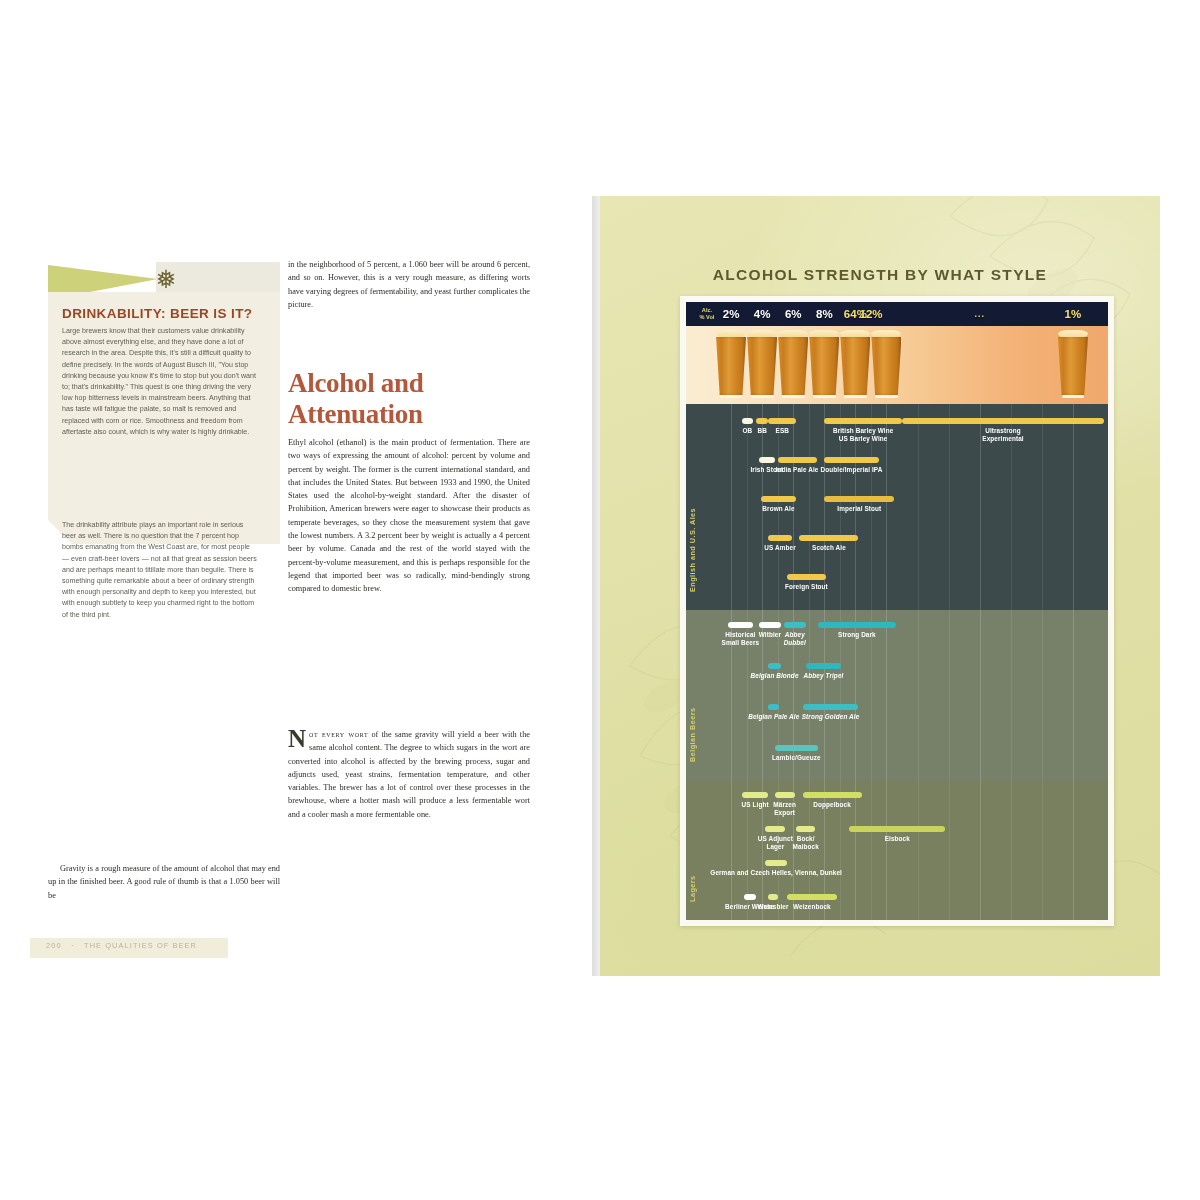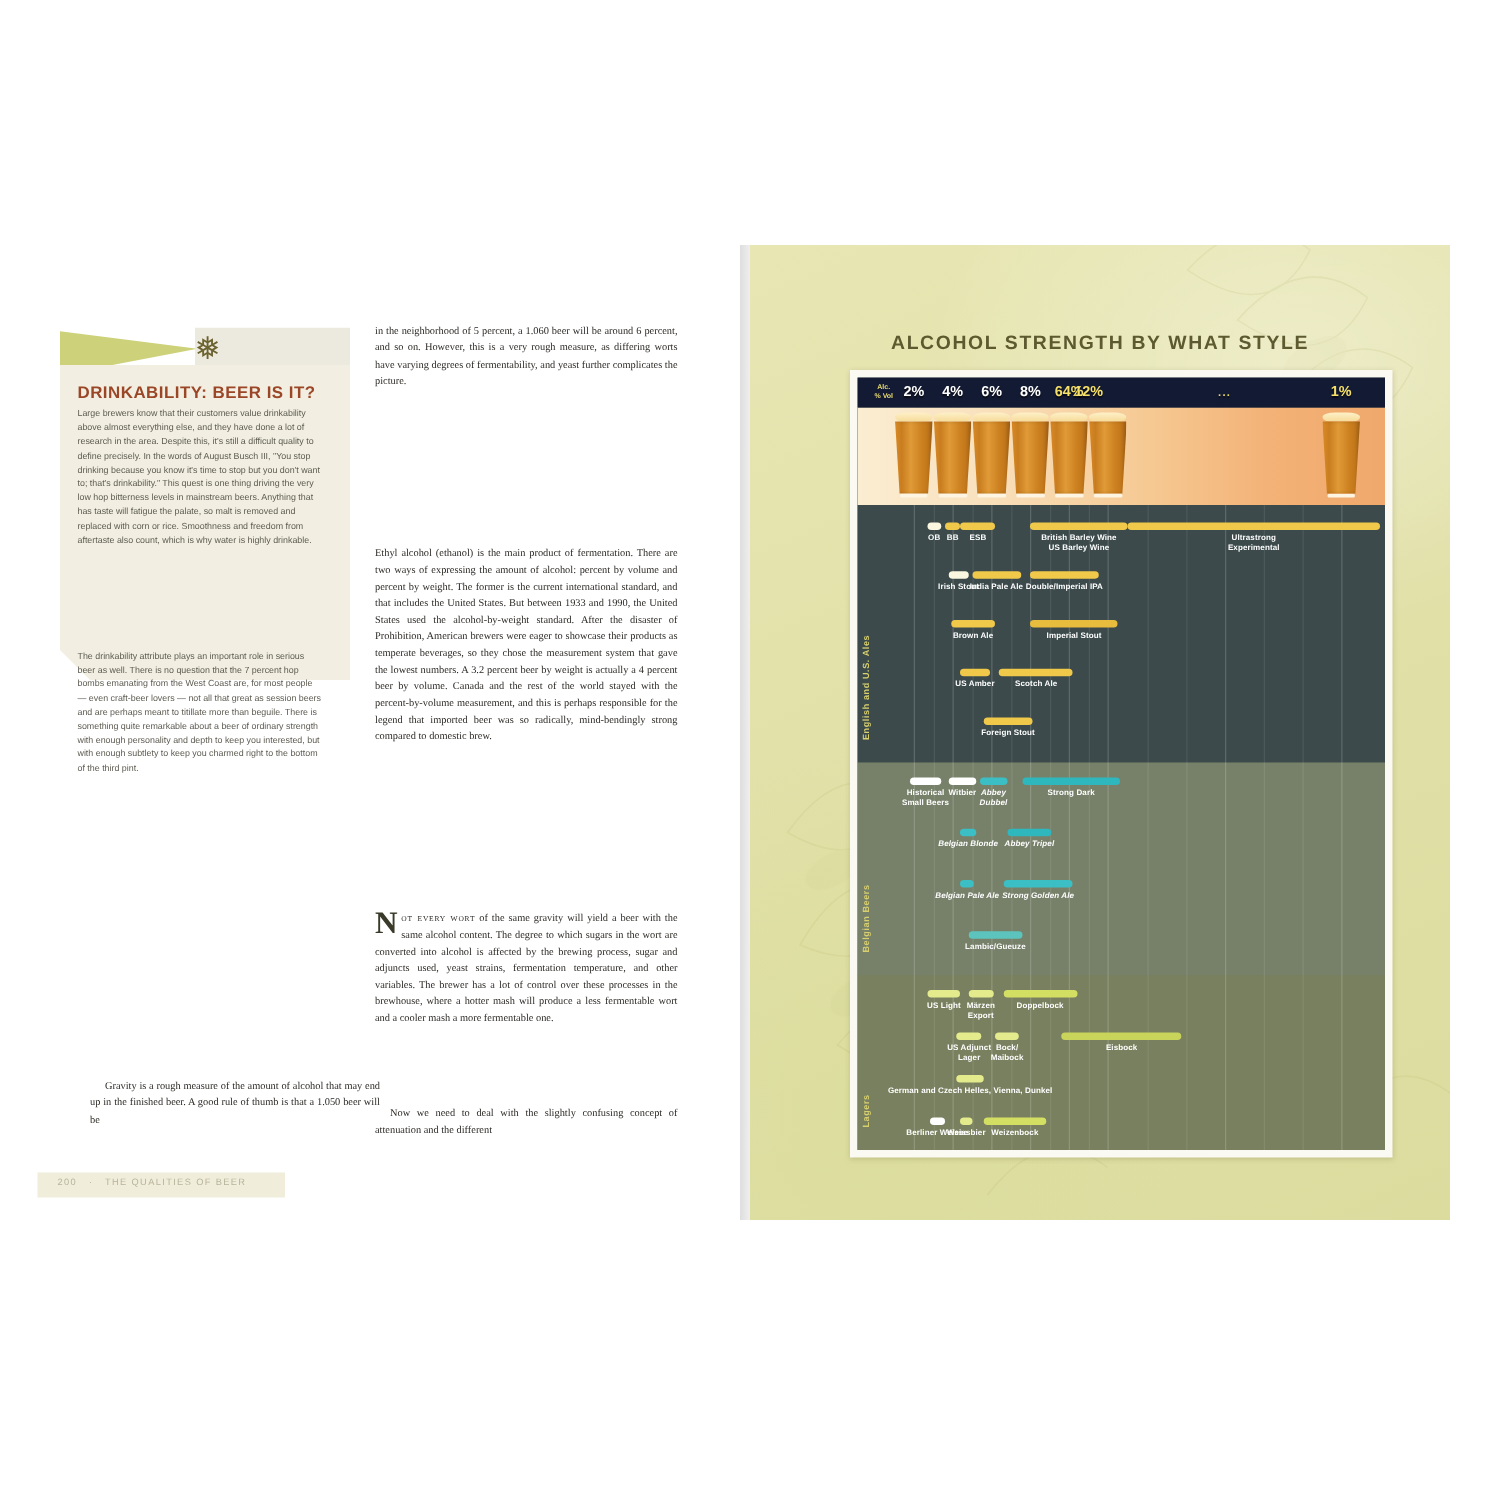--- a/index.html
+++ b/index.html
@@ -68,37 +68,37 @@
   #sb-p1{top:64px;}
   #sb-p2{top:258px;}
 
   
   .lcol{
     position:absolute;left:48px;width:232px;
     font-size:8.3px;line-height:13.3px;
     color:#2e2b27;text-align:justify;
   }
   #lcol-a{top:806px;}
-  #lcol-b{top:862px;text-indent:12px;margin-left:24px;}
+  #lcol-b{top:862px;text-indent:12px;}
 
   
   #footer-bar{
     position:absolute;left:30px;top:938px;width:198px;height:20px;
     background:#f0eddb;
   }
   #footer-txt{
     position:absolute;left:46px;top:941px;width:210px;
     font-family:"Liberation Sans", sans-serif;
     font-size:7.4px;letter-spacing:1.1px;
     color:#b8b49b;white-space:nowrap;
   }
 
   
   .mcol{
-    position:absolute;left:300px;width:242px;
+    position:absolute;left:288px;width:242px;
     font-size:8.3px;line-height:13.3px;
     color:#2e2b27;text-align:justify;
   }
   #mcol-a{top:258px;}
   #headline{
     position:absolute;left:288px;top:368px;width:244px;
     font-family:"Liberation Serif", serif;
     font-weight:bold;
     font-size:27px;line-height:31px;
     color:#b4573a;
@@ -269,25 +269,25 @@
   <div class="lcol" id="lcol-b">Gravity is a rough measure of the amount of alcohol that may end up in the finished beer. A good rule of thumb is that a 1.050 beer will be</div>
 
   <div id="footer-bar"></div>
   <div id="footer-txt">
     <span>200</span>
     <span>&nbsp;&nbsp;·&nbsp;&nbsp;</span>
     <span>THE QUALITIES OF BEER</span>
   </div>
 
   <div class="mcol" id="mcol-a">in the neighborhood of 5 percent, a 1.060 beer will be around 6 percent, and so on. However, this is a very rough measure, as differing worts have varying degrees of fermentability, and yeast further complicates the picture.</div>
+  <div id="headline">Alcohol and Attenuation</div>
   <div class="mcol" id="mcol-b">Ethyl alcohol (ethanol) is the main product of fermentation. There are two ways of expressing the amount of alcohol: percent by volume and percent by weight. The former is the current international standard, and that includes the United States. But between 1933 and 1990, the United States used the alcohol-by-weight standard. After the disaster of Prohibition, American brewers were eager to showcase their products as temperate beverages, so they chose the measurement system that gave the lowest numbers. A 3.2 percent beer by weight is actually a 4 percent beer by volume. Canada and the rest of the world stayed with the percent-by-volume measurement, and this is perhaps responsible for the legend that imported beer was so radically, mind-bendingly strong compared to domestic brew.</div>
   <div class="mcol" id="mcol-c">
     <span id="dropcap">N</span><span class="smallcaps">ot every wort</span><span> of the same gravity will yield a beer with the same alcohol content. The degree to which sugars in the wort are converted into alcohol is affected by the brewing process, sugar and adjuncts used, yeast strains, fermentation temperature, and other variables. The brewer has a lot of control over these processes in the brewhouse, where a hotter mash will produce a less fermentable wort and a cooler mash a more fermentable one.</span>
   </div>
-  <div class="mcol" id="mcol-d">Now we need to deal with the slightly confusing concept of attenuation and the different</div>
 </div>
 
 <div id="spine-shadow"></div>
 
 <div id="right-page">
 
   <svg id="watermark" viewBox="0 0 560 780" preserveAspectRatio="none">
     <g fill="none" stroke="#b5b06a" stroke-width="1.2">
       <path d="M40 560 q40 -70 90 -40 q-20 70 -90 40 z"></path>
       <path d="M70 640 q50 -60 100 -20 q-30 66 -100 20 z"></path>

